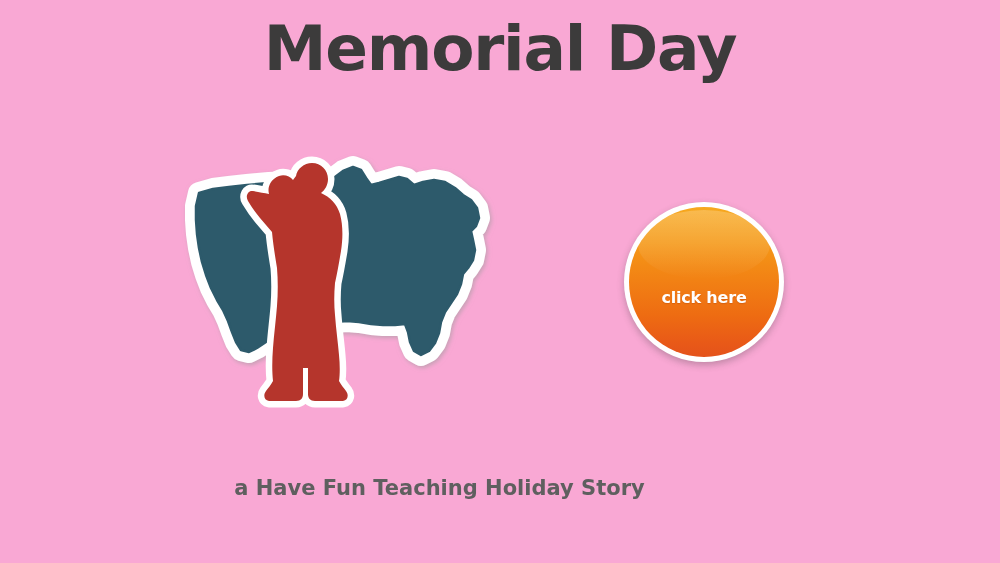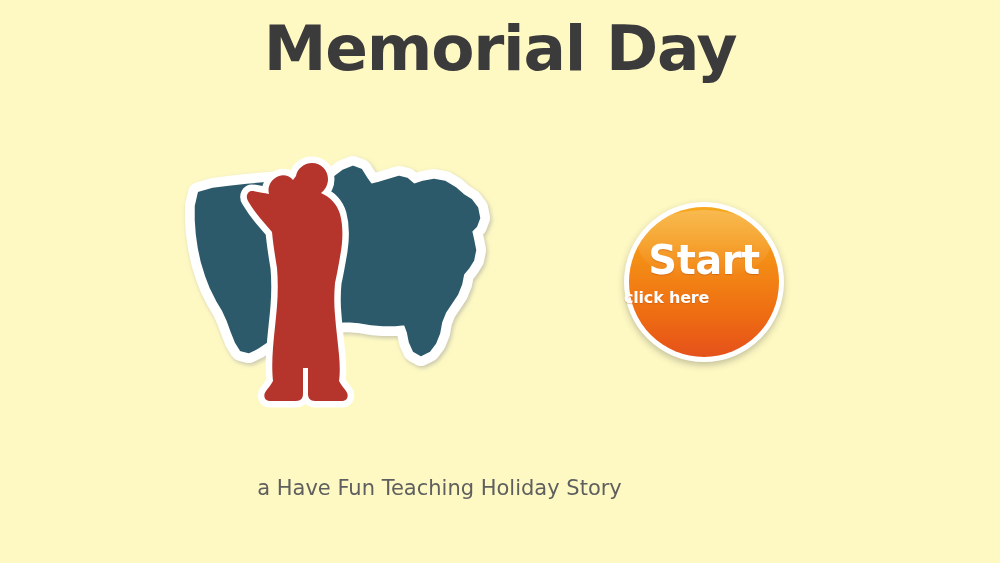--- a/index.html
+++ b/index.html
@@ -8,21 +8,21 @@
     padding: 0;
     background: #ffffff;
   }
   body {
     font-family: "Liberation Sans", sans-serif;
   }
   #stage {
     position: relative;
     width: 1000px;
     height: 563px;
-    background: #fef9c3;
+    background: #f9a8d4;
     overflow: hidden;
   }
 
   
   .title {
     position: absolute;
     left: 0;
     top: 16px;
     width: 1000px;
     text-align: center;
@@ -103,39 +103,39 @@
     letter-spacing: -0.5px;
     color: #ffffff;
     line-height: 1;
     text-shadow: 0 1px 1px rgba(160,60,10,0.35);
   }
   .start-sublabel {
     position: absolute;
     left: 0;
     top: 88px;
     width: 160px;
-    text-align: left;
+    text-align: center;
     font-family: "DejaVu Sans", sans-serif;
     font-size: 16px;
     font-weight: bold;
     letter-spacing: -0.2px;
     color: #ffffff;
     line-height: 1;
     text-shadow: 0 1px 1px rgba(160,60,10,0.30);
   }
 
   
   .caption-small {
     position: absolute;
     left: 0;
     top: 476px;
     width: 879px;
     text-align: center;
     font-family: "DejaVu Sans", sans-serif;
-    font-weight: normal;
+    font-weight: bold;
     font-size: 21px;
     color: #5f5f5f;
     white-space: nowrap;
   }
   .caption-large {
     position: absolute;
     left: 0;
     top: 508px;
     width: 1000px;
     text-align: center;
@@ -263,19 +263,18 @@
         <path d="M 150,66 C 153,80 154,95 152,109 C 151,116 149,121 147,124
                  C 146,116 146,104 147,93 C 148,83 149,74 150,66 Z" fill="#2d5a6b" opacity="0.0"></path>
       </g>
     </svg>
   </div>
 
   <div class="start-button" role="button" tabindex="0">
     <div class="disc">
       <div class="gloss"></div>
     </div>
-    <div class="start-label">Start</div>
     <div class="start-sublabel">click here</div>
   </div>
 
   <div class="caption-small">a Have Fun Teaching Holiday Story</div>
 
 </div>
 
 </body></html>

